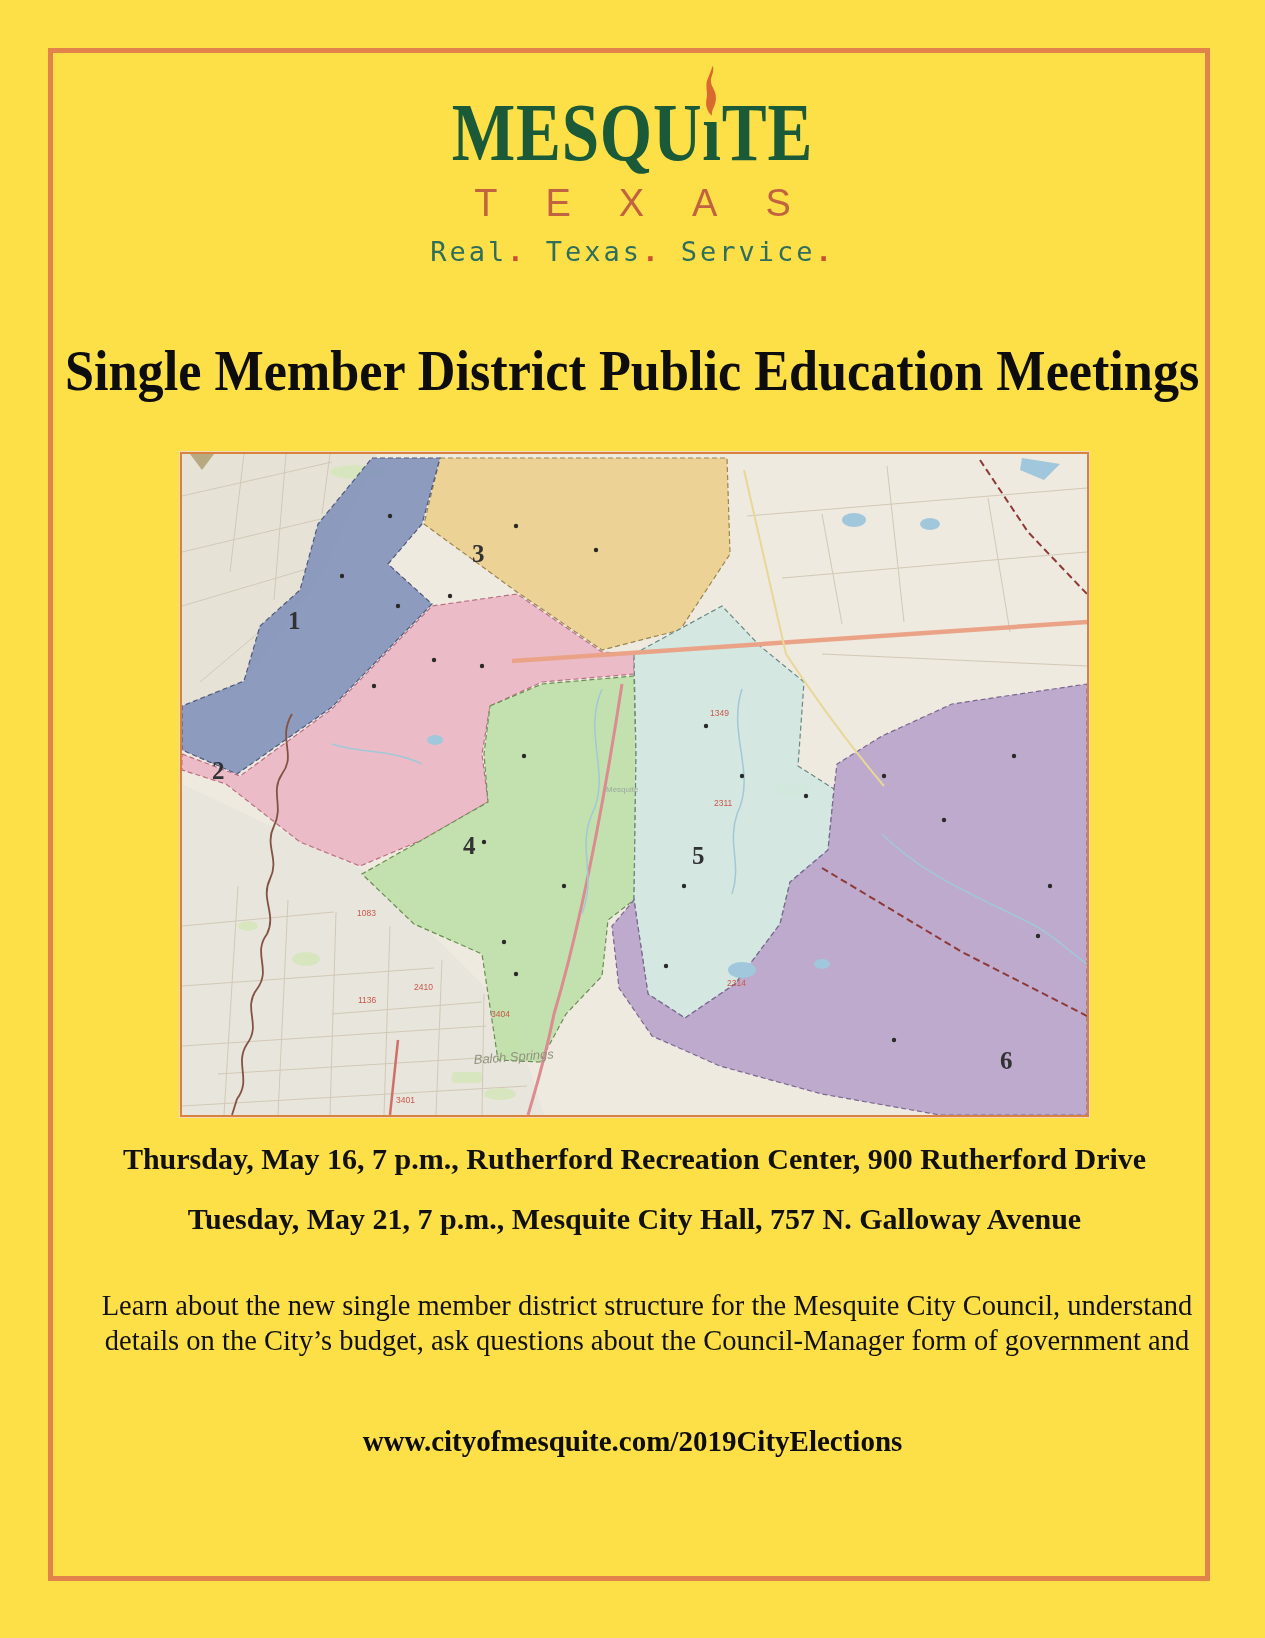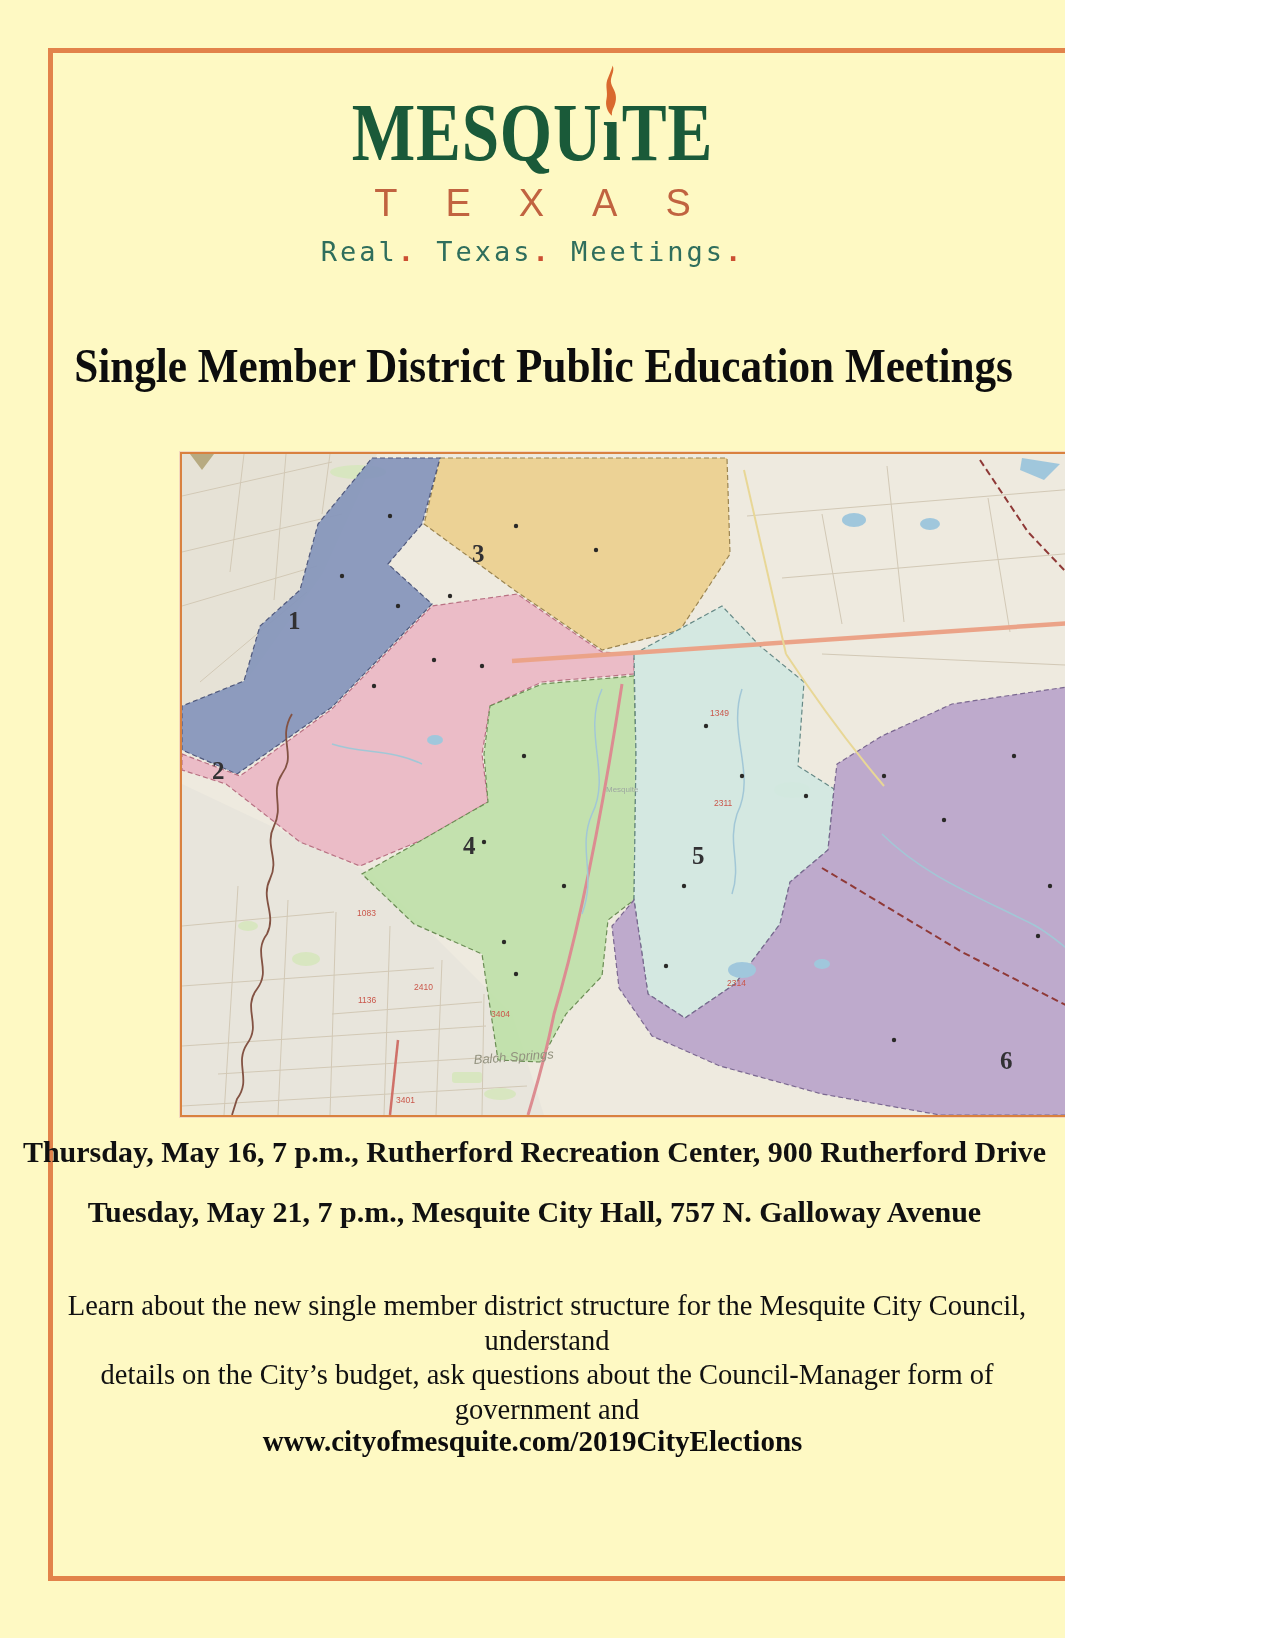--- a/index.html
+++ b/index.html
@@ -1,17 +1,17 @@
 <!DOCTYPE html>
 <html><head>
 <meta charset="utf-8">
 <style>
   html,body{margin:0;padding:0;background:#ffffff;}
   .page{
-    position:relative; width:1065px; height:1638px; background:#fef9c3;
+    position:relative; width:1265px; height:1638px; background:#fde047;
     font-family:"Liberation Serif", serif; overflow:hidden;
   }
   .border-frame{
     position:absolute; left:48px; top:48px; width:1162px; height:1533px;
     border:5px solid #e2834b; box-sizing:border-box; pointer-events:none;
   }
   
   .logo{position:absolute; left:0; right:0; top:92px; text-align:center;}
   .logo-word{
     display:inline-block; transform:scaleX(0.82); transform-origin:center;
@@ -26,33 +26,33 @@
     font-size:38px; color:#c16340; letter-spacing:48px; line-height:1;
   }
   .logo-tagline{
     margin-top:16px;
     font-family:"DejaVu Sans Mono", monospace;
     font-size:27px; color:#2f6e5c; letter-spacing:3px; line-height:1;
   }
   .tag-dot{color:#cc4f32; font-weight:bold;}
   
   .title{
-    position:absolute; left:0; right:0; top:338px; text-align:right; margin:0;
-    font-weight:bold; font-size:48px; color:#0d0d0d; line-height:1.15;
+    position:absolute; left:0; right:0; top:338px; text-align:center; margin:0;
+    font-weight:bold; font-size:58px; color:#0d0d0d; line-height:1.15;
   }
   .title-inner{display:inline-block; transform:scaleX(0.9); transform-origin:center;}
   
   .map-figure{
     position:absolute; left:180px; top:452px; margin:0;
     border:2px solid #d9813f; background:#f0ede3; line-height:0;
     box-shadow:0 0 0 1px #f3d9bf;
   }
   
   .meeting{
-    position:absolute; left:4px; right:0; text-align:center; margin:3px;
+    position:absolute; left:4px; right:0; text-align:center; margin:10px;
     font-weight:bold; font-size:30px; color:#111111; line-height:1.2;
   }
   .m1{top:1131px;} .m2{top:1191px;} .m3{top:1244px;}
   .para{
     position:absolute; left:0; right:0; top:1289px; text-align:center; margin:0;
     font-size:28.5px; color:#111111; line-height:34.5px;padding-left:29px;
   }
   .url{
     position:absolute; left:0; right:0; top:1413px; text-align:center; margin:12px;
     font-weight:bold; font-size:29px; color:#0d0d0d;
@@ -70,21 +70,21 @@
   <div class="border-frame"></div>
 
   <header class="logo">
     <div class="logo-word">
       <span>MESQU</span><span class="logo-i"><svg class="flame" viewBox="0 0 20 58">
             <path d="M12,0 C15,7 8,12 10,19 C12,25 17,28 16,36 C15,44 10,46 11,53 C5,49 2,42 4,35 C6,28 2,22 5,15 C8,9 10,5 12,0 Z" fill="#d9692e"></path>
           </svg><span>ı</span></span><span>TE</span>
     </div>
     <div class="logo-state">TEXAS</div>
     <div class="logo-tagline">
-      <span>Real</span><span class="tag-dot">.</span>&nbsp;<span>Texas</span><span class="tag-dot">.</span>&nbsp;<span>Meetings</span><span class="tag-dot">.</span>
+      <span>Real</span><span class="tag-dot">.</span>&nbsp;<span>Texas</span><span class="tag-dot">.</span>&nbsp;<span>Service</span><span class="tag-dot">.</span>
     </div>
   </header>
 
   <h1 class="title"><span class="title-inner">Single Member District Public Education Meetings</span></h1>
 
   <figure class="map-figure">
     <svg width="905" height="661" viewBox="0 0 905 661" xmlns="http://www.w3.org/2000/svg">
 
       <rect x="0" y="0" width="905" height="661" fill="#f0ede3"></rect>
       <polygon points="0,0 195,0 140,120 60,232 0,252" fill="#e8e5da"></polygon>

